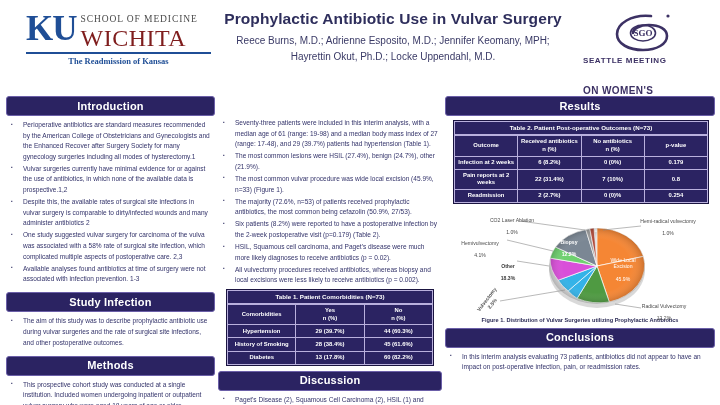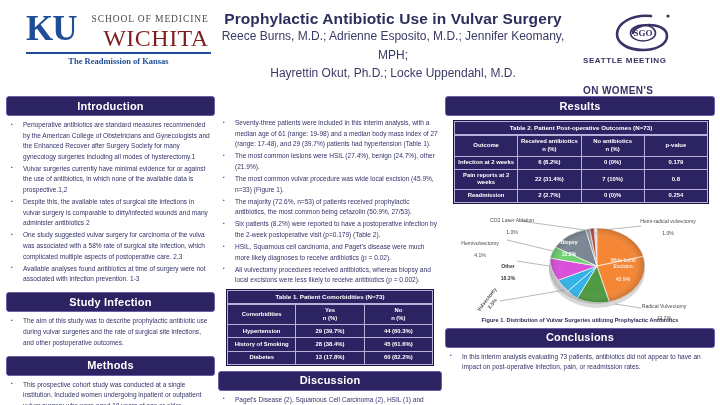--- a/index.html
+++ b/index.html
@@ -18,21 +18,21 @@
   .ku-logo { position: absolute; left: 26px; top: 14px; width: 185px; }
   .ku-row { display: flex; align-items: flex-start; }
   .ku-mark {
     font-family: "Liberation Serif", serif;
     font-size: 35px;
     font-weight: bold;
     color: #1f4e96;
     line-height: 0.86;
     letter-spacing: -1px;
   }
-  .ku-right { margin-left: 15px; padding-top: 1px; text-align: right; }
+  .ku-right { margin-left: 4px; padding-top: 1px; }
   .ku-som {
     font-family: "Liberation Serif", serif;
     font-size: 9.5px;
     letter-spacing: 0.9px;
     color: #4a4a4a;
     line-height: 1;
   }
   .ku-wich {
     font-family: "Liberation Serif", serif;
     font-size: 24px;
@@ -59,21 +59,21 @@
     text-align: center;
     letter-spacing: 0.25px;
     line-height: 1.35;
   }
 
   .title-block { position: absolute; left: 216px; top: 10px; width: 354px; text-align: center; }
   .poster-title {
     font-size: 15.5px; font-weight: bold; color: #2e2e5c;
     letter-spacing: 0.1px; line-height: 1.1;
   }
-  .authors { margin-top: 0; font-size: 12px; color: #3a3a66; line-height: 1.55; text-align: center; }
+  .authors { margin-top: 6px; font-size: 10px; color: #3a3a66; line-height: 1.55; text-align: center; }
 
   .sgo { position: absolute; left: 583px; top: 10px; width: 116px; text-align: left; }
   .sgo-mark { height: 44px; position: relative; }
   .sgo-t1 { font-size: 8px; font-weight: bold; color: #3c3164; letter-spacing: 0.6px; margin-top: 2px; }
   .sgo-t2 { font-size: 10px; font-weight: bold; color: #3c3164; letter-spacing: 0.4px; margin-top: 20px; }
   .sgo-t3 { font-size: 6.2px; font-weight: bold; color: #3c3164; letter-spacing: 1.1px; margin-top: 2px; }
 
   
   .col { position: absolute; top: 96px; }
   .col-1 { left: 6px;   width: 209px; }

